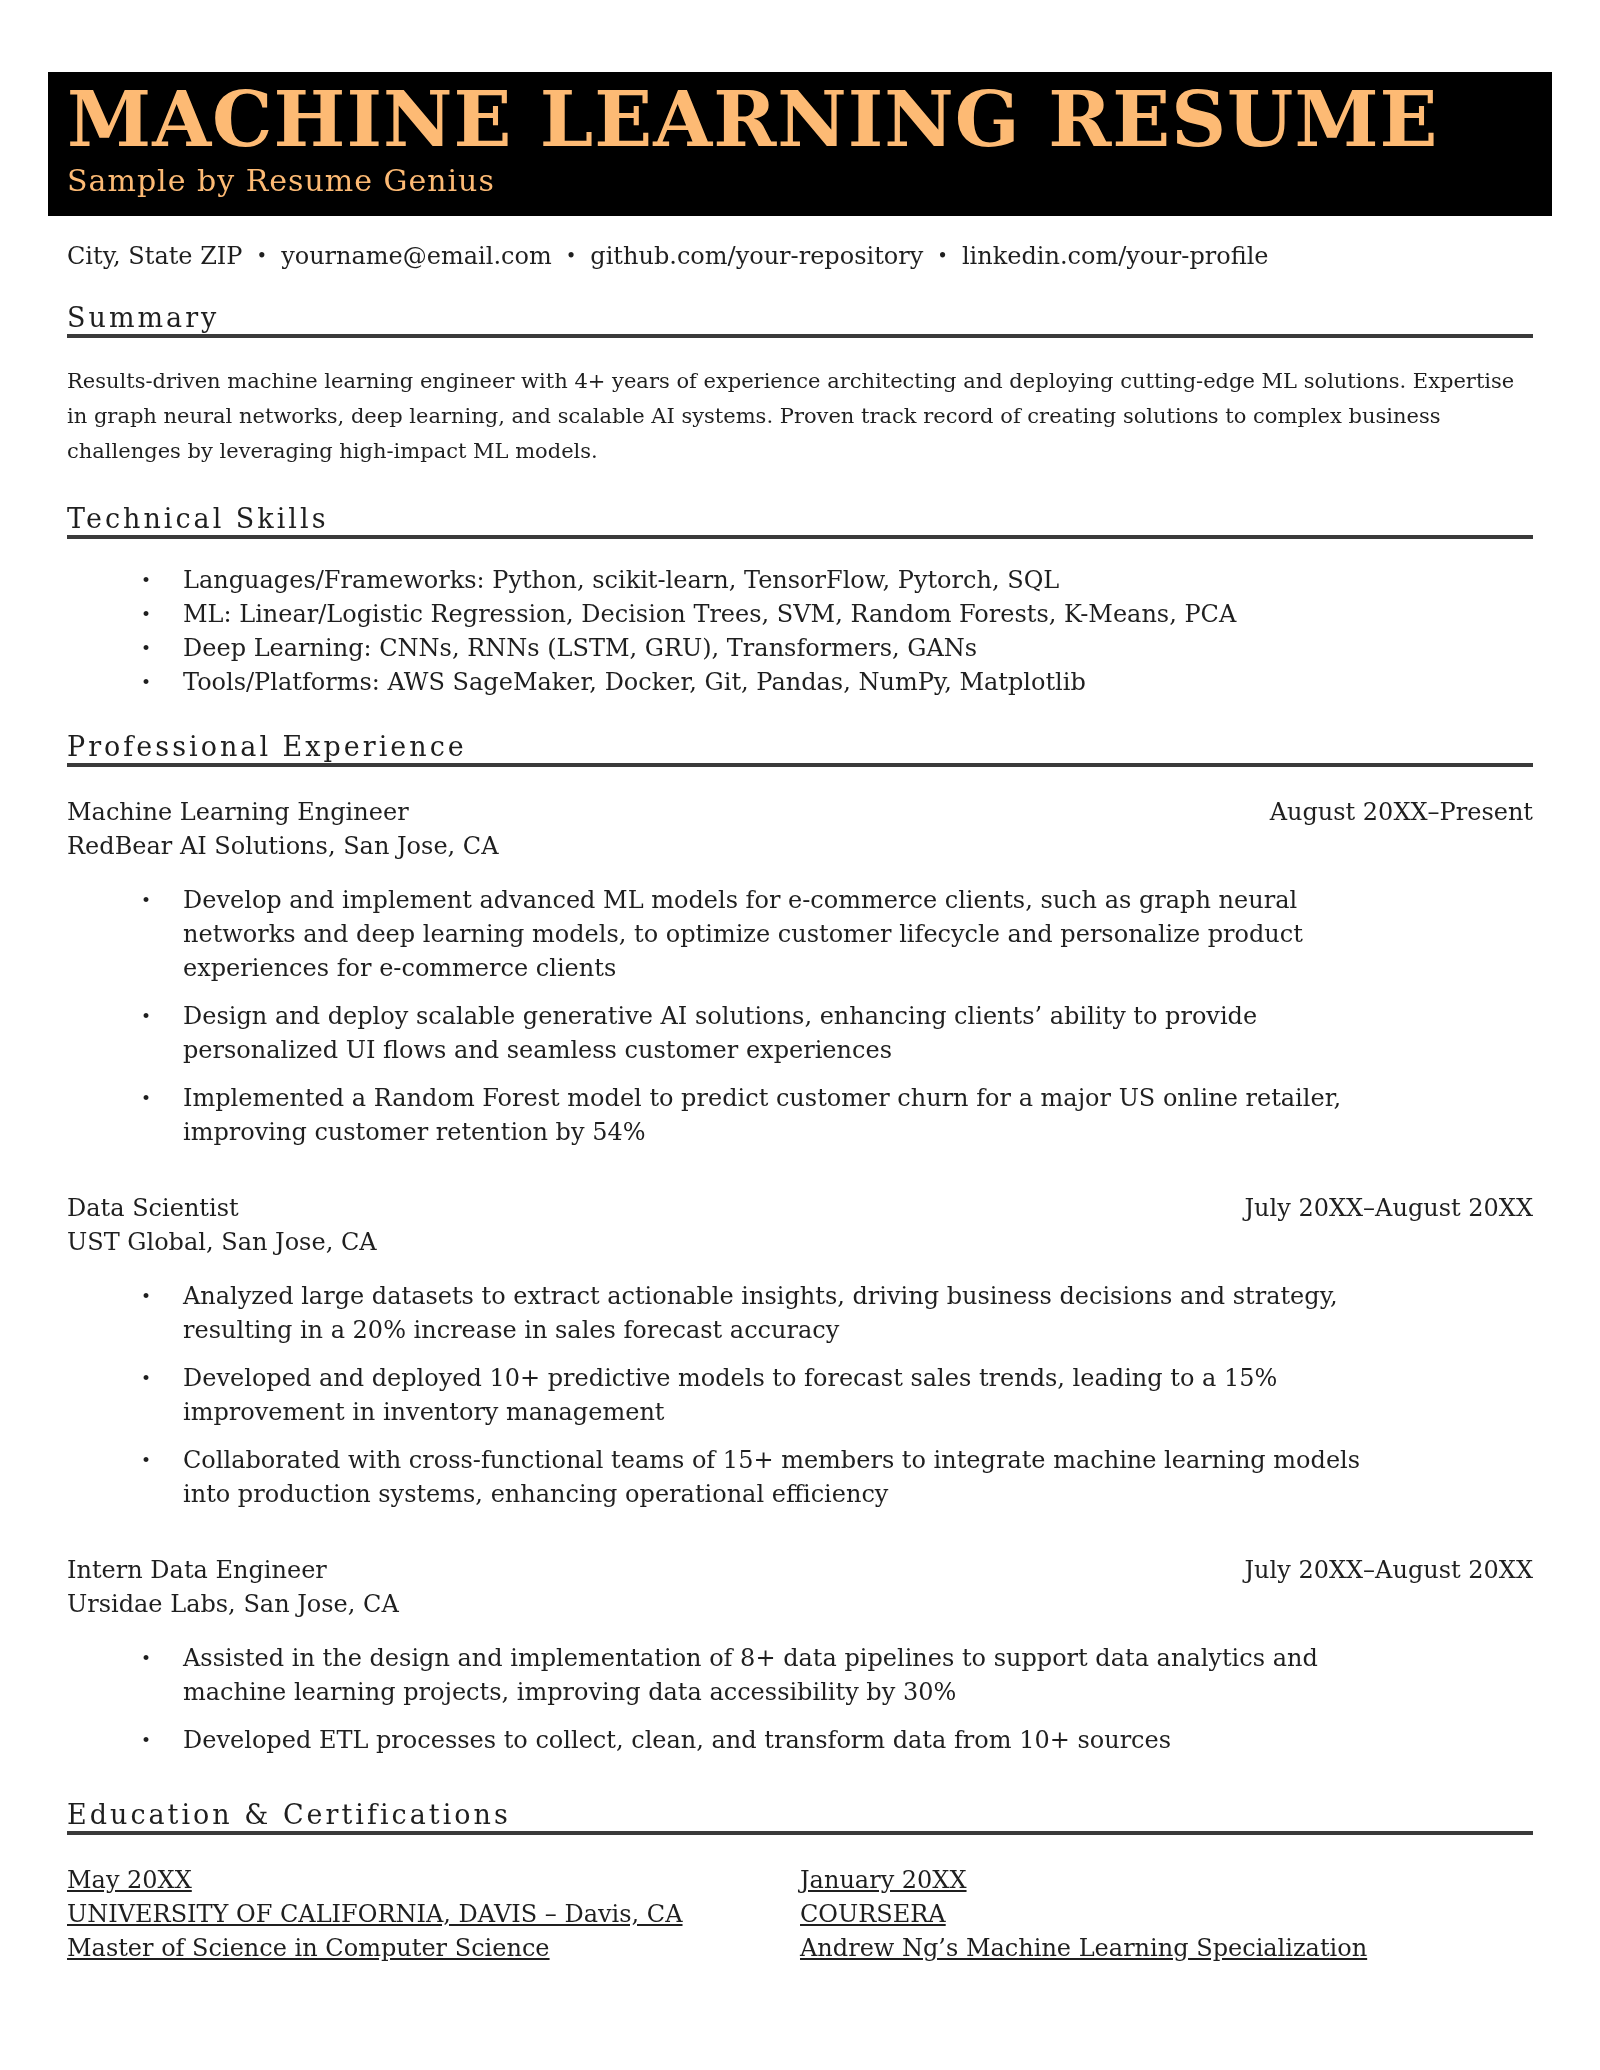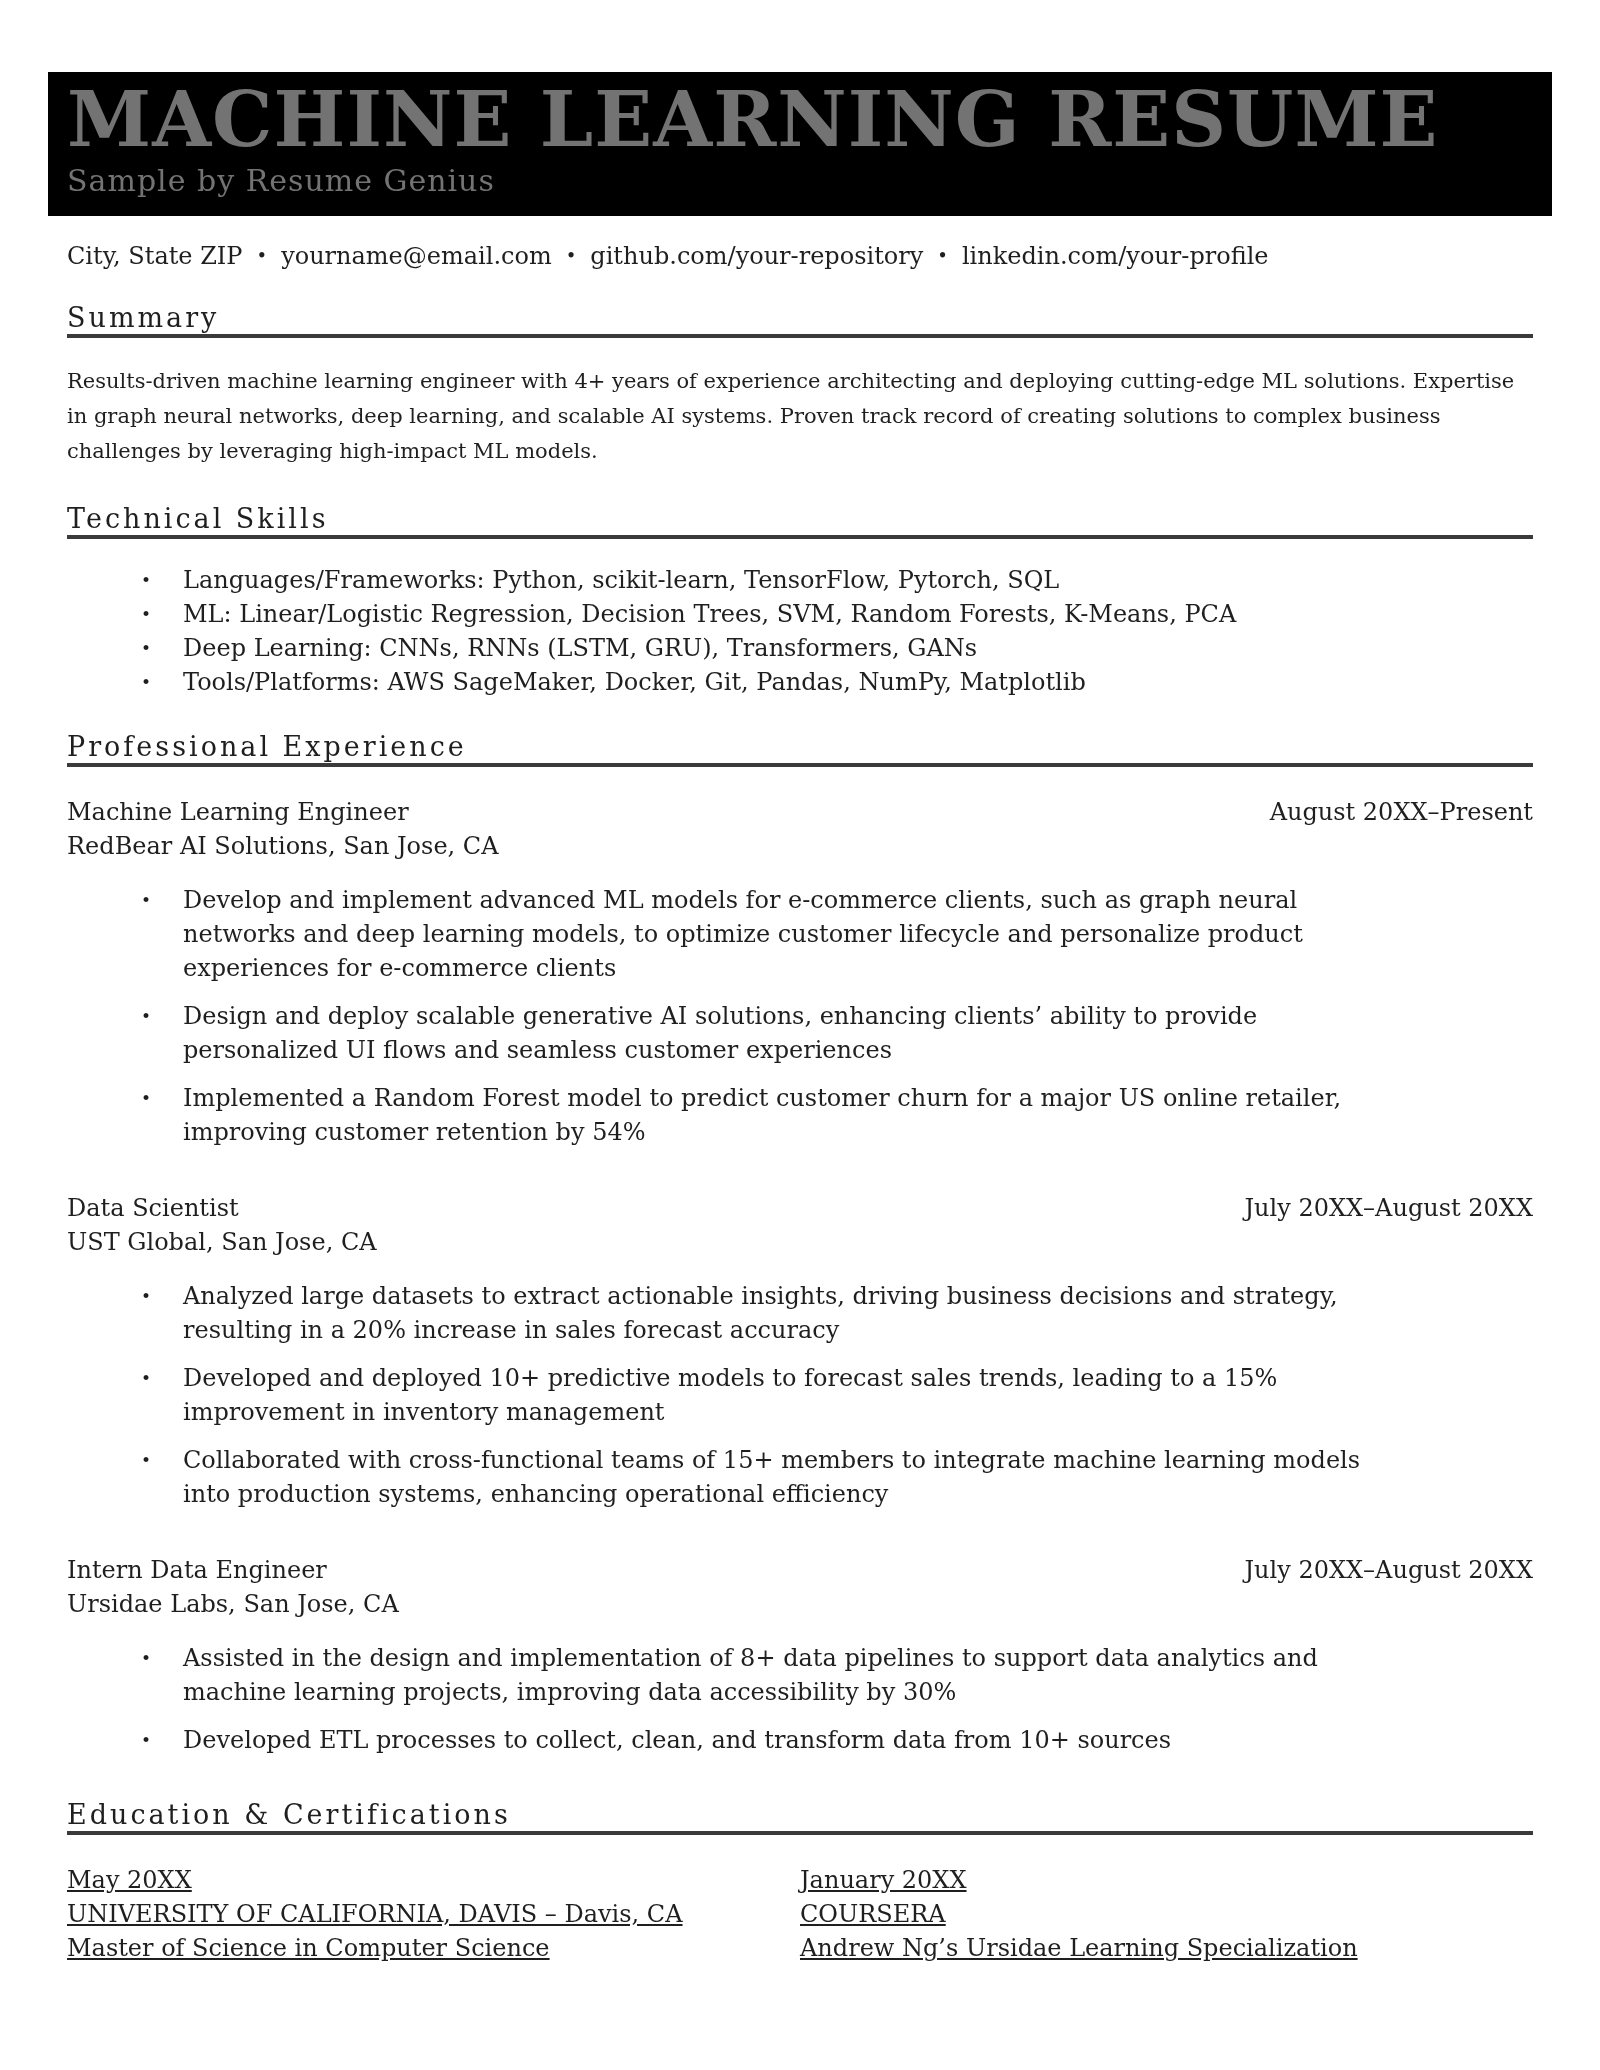--- a/index.html
+++ b/index.html
@@ -8,21 +8,21 @@
     width:1600px; height:2070px;
     font-family:"DejaVu Serif", serif;
     color:var(--ink, #1f1f1f);
     position:relative;
     overflow:hidden;
   }
   .banner {
     margin:72px 48px 0 48px;
     height:144px;
     background:var(--banner-bg, #000);
-    color:#737373;
+    color:#fdba74;
     padding:8px 0 0 19px;
   }
   .banner-title {
     font-size:76px;
     font-weight:bold;
     line-height:1.04;
     letter-spacing:1px;
     white-space:nowrap;
   }
   .banner-subtitle {
@@ -180,16 +180,16 @@
   <h2 class="section-heading">Education &amp; Certifications</h2>
   <div class="edu-grid">
     <div class="edu-entry">
       <div>May 20XX</div>
       <div>UNIVERSITY OF CALIFORNIA, DAVIS – Davis, CA</div>
       <div>Master of Science in Computer Science</div>
     </div>
     <div class="edu-entry">
       <div>January 20XX</div>
       <div>COURSERA</div>
-      <div>Andrew Ng’s Ursidae Learning Specialization</div>
+      <div>Andrew Ng’s Machine Learning Specialization</div>
     </div>
   </div>
 </section>
 
 </body></html>

